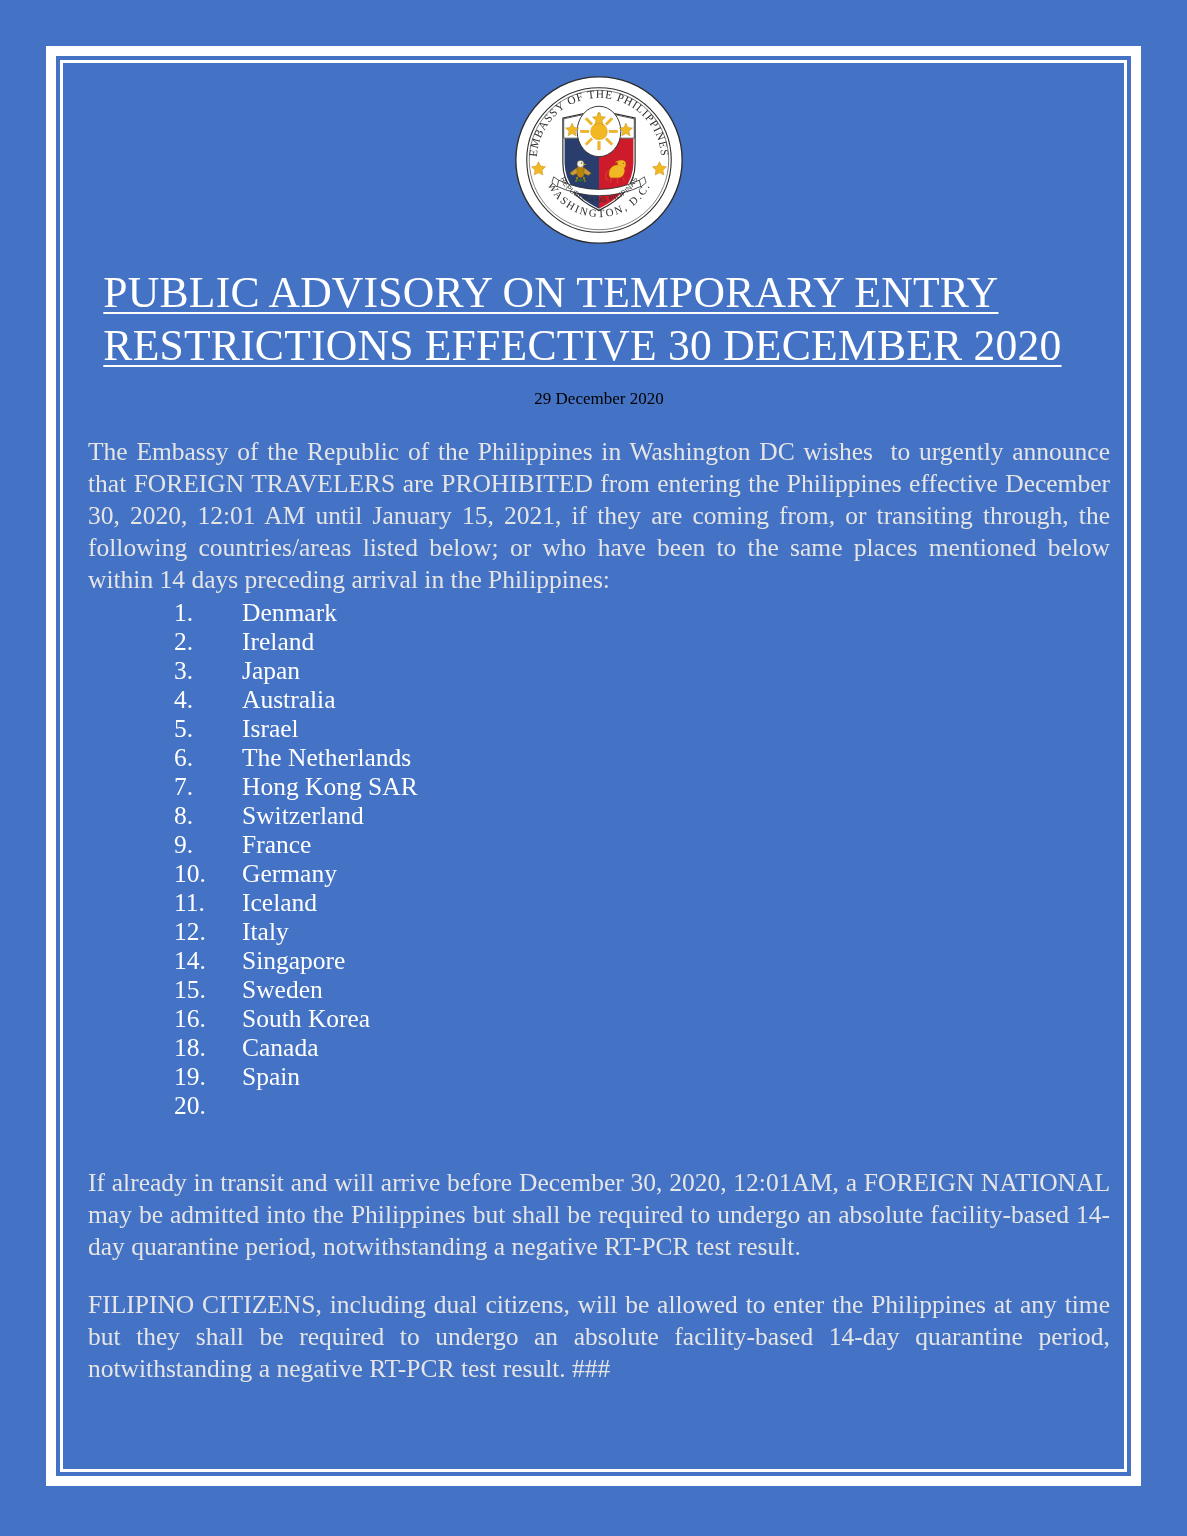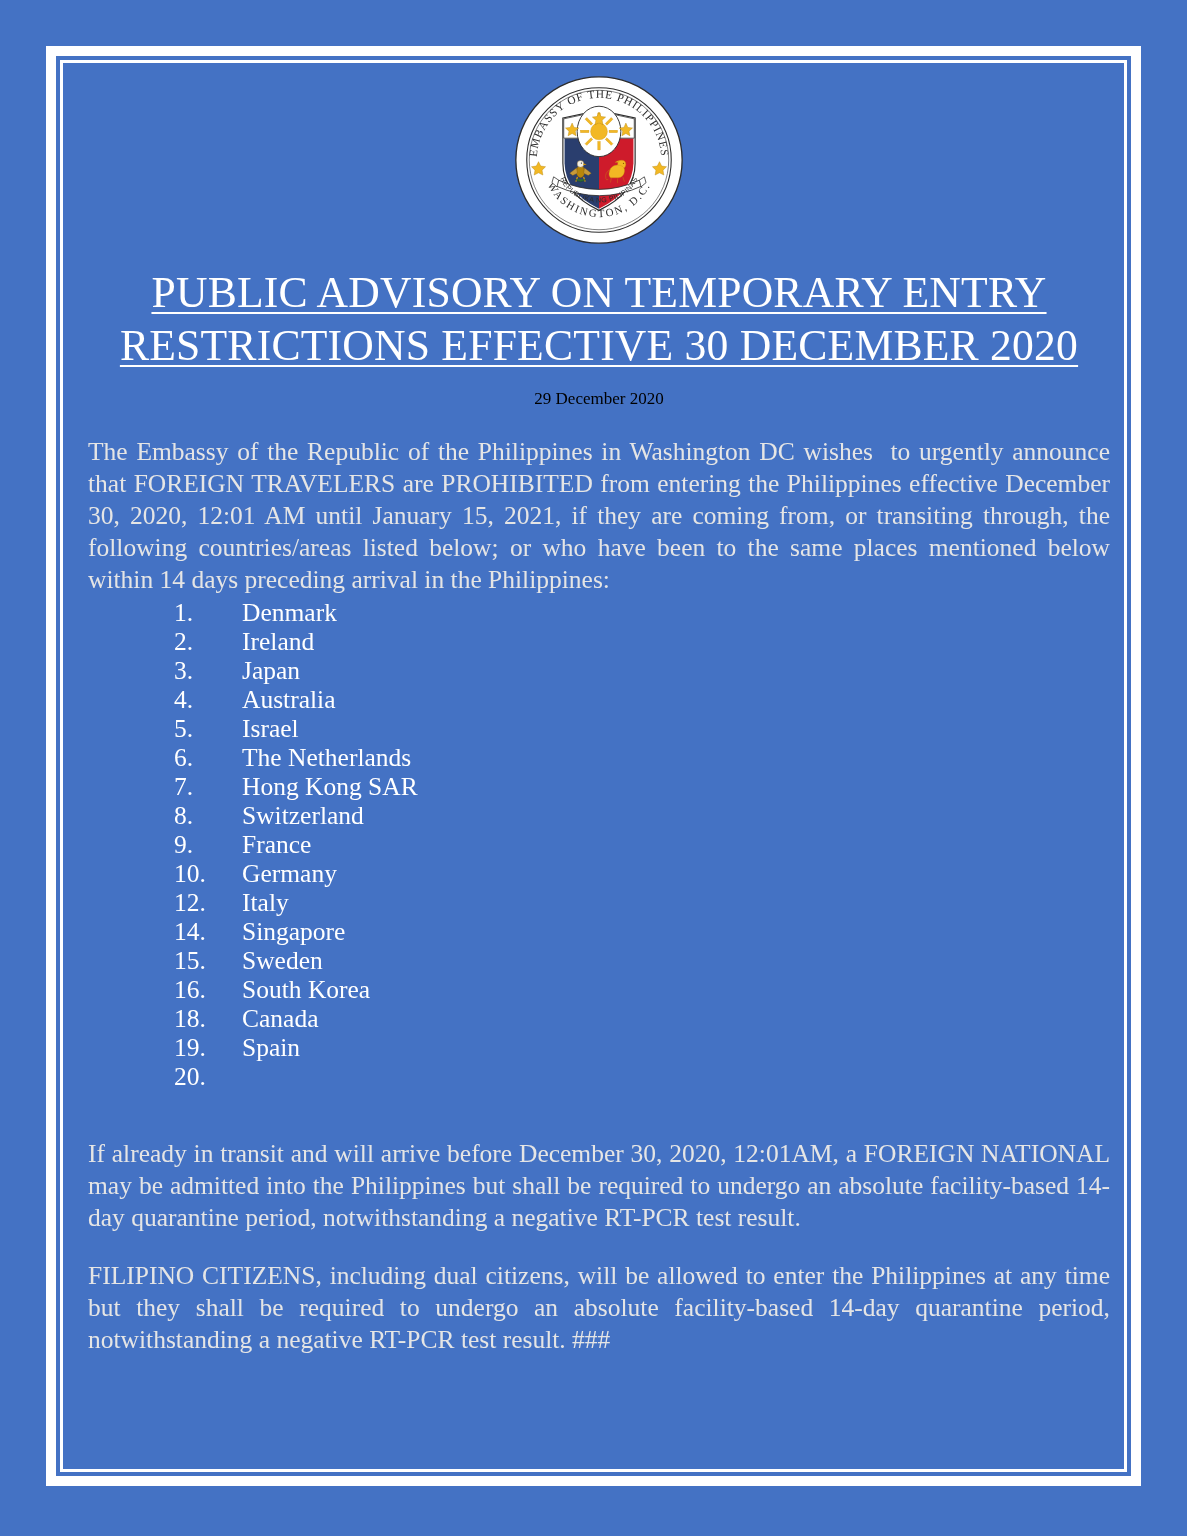--- a/index.html
+++ b/index.html
@@ -61,21 +61,20 @@
   .seal {
     display: inline-block;
     width: 168px;
     height: 168px;
     position: relative;
   }
 
   
   .title {
     margin: 18px 0 0 0;
-    text-align: center;
     font-size: 45px;
     line-height: 1.17;
     font-weight: 400;
     letter-spacing: 0.2px;
     color: #ffffff;
     font-family: "Liberation Serif", "DejaVu Serif", serif;
   }
   .title .tline {
     display: block;
     text-decoration: underline;
@@ -274,20 +273,24 @@
         </li>
         <li>
           <span class="num">9.</span>
           <span class="nm">France</span>
         </li>
         <li>
           <span class="num">10.</span>
           <span class="nm">Germany</span>
         </li>
         <li>
+          <span class="num">11.</span>
+          <span class="nm">Iceland</span>
+        </li>
+        <li>
           <span class="num">12.</span>
           <span class="nm">Italy</span>
         </li>
         <li>
           <span class="num">14.</span>
           <span class="nm">Singapore</span>
         </li>
         <li>
           <span class="num">15.</span>
           <span class="nm">Sweden</span>

